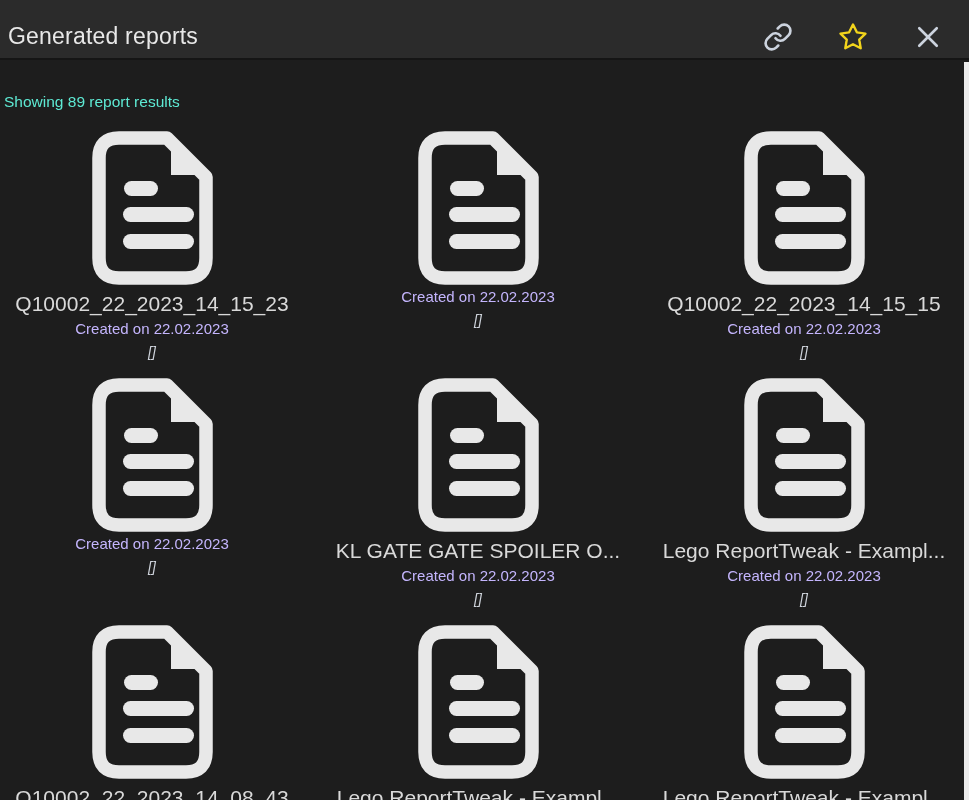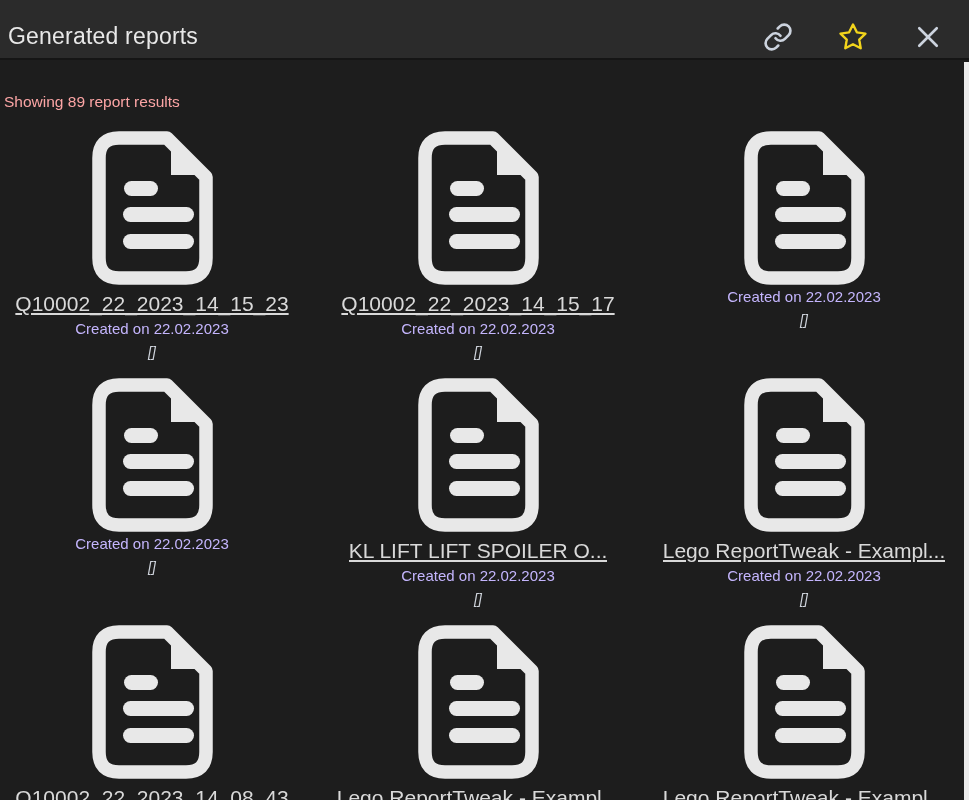--- a/index.html
+++ b/index.html
@@ -37,21 +37,21 @@
   }
   .hicon {
     width: 30px;
     height: 30px;
     display: block;
     cursor: pointer;
   }
 
   
   .results-text {
-    color: #fca5a5;
+    color: #5eead4;
     font-size: 15.5px;
     margin: 33px 0 0 4px;
   }
 
   .grid {
     display: grid;
     grid-template-columns: 326px 326px 326px;
     grid-auto-rows: 247px;
     margin-left: -11px;
     margin-top: 20px;
@@ -71,21 +71,20 @@
     flex: 0 0 auto;
   }
   .card-title {
     margin-top: 6px;
     color: #d9d9d9;
     font-size: 21px;
     line-height: 26px;
     white-space: nowrap;
     max-width: 324px;
     overflow: hidden;
-    text-decoration: underline;
   }
   .card-created {
     margin-top: 2px;
     color: #c4b5fd;
     font-size: 15px;
     line-height: 20px;
   }
   .card-meta {
     margin-top: 4px;
     color: #cfd4dc;
@@ -146,46 +145,46 @@
         </svg>
       <div class="card-title">Q10002_22_2023_14_15_23</div>
       <div class="card-created">Created on 22.02.2023</div>
       <div class="card-meta">[]</div>
     </div>
 
     <div class="card">
       <svg class="doc-icon">
           <use href="#sym-doc"></use>
         </svg>
-      <div class="card-title">Q10002_22_2023_14_15_17</div>
-      <div class="card-created">Created on 22.02.2023</div>
-      <div class="card-meta">[]</div>
-    </div>
-
-    <div class="card">
-      <svg class="doc-icon">
-          <use href="#sym-doc"></use>
-        </svg>
-      <div class="card-created">Created on 22.02.2023</div>
-      <div class="card-meta">[]</div>
-    </div>
-
-    <div class="card">
-      <svg class="doc-icon">
-          <use href="#sym-doc"></use>
-        </svg>
-      <div class="card-created">Created on 22.02.2023</div>
-      <div class="card-meta">[]</div>
-    </div>
-
-    <div class="card">
-      <svg class="doc-icon">
-          <use href="#sym-doc"></use>
-        </svg>
-      <div class="card-title">KL LIFT LIFT SPOILER O...</div>
+      <div class="card-created">Created on 22.02.2023</div>
+      <div class="card-meta">[]</div>
+    </div>
+
+    <div class="card">
+      <svg class="doc-icon">
+          <use href="#sym-doc"></use>
+        </svg>
+      <div class="card-title">Q10002_22_2023_14_15_15</div>
+      <div class="card-created">Created on 22.02.2023</div>
+      <div class="card-meta">[]</div>
+    </div>
+
+    <div class="card">
+      <svg class="doc-icon">
+          <use href="#sym-doc"></use>
+        </svg>
+      <div class="card-created">Created on 22.02.2023</div>
+      <div class="card-meta">[]</div>
+    </div>
+
+    <div class="card">
+      <svg class="doc-icon">
+          <use href="#sym-doc"></use>
+        </svg>
+      <div class="card-title">KL GATE GATE SPOILER O...</div>
       <div class="card-created">Created on 22.02.2023</div>
       <div class="card-meta">[]</div>
     </div>
 
     <div class="card">
       <svg class="doc-icon">
           <use href="#sym-doc"></use>
         </svg>
       <div class="card-title">Lego ReportTweak - Exampl...</div>
       <div class="card-created">Created on 22.02.2023</div>

